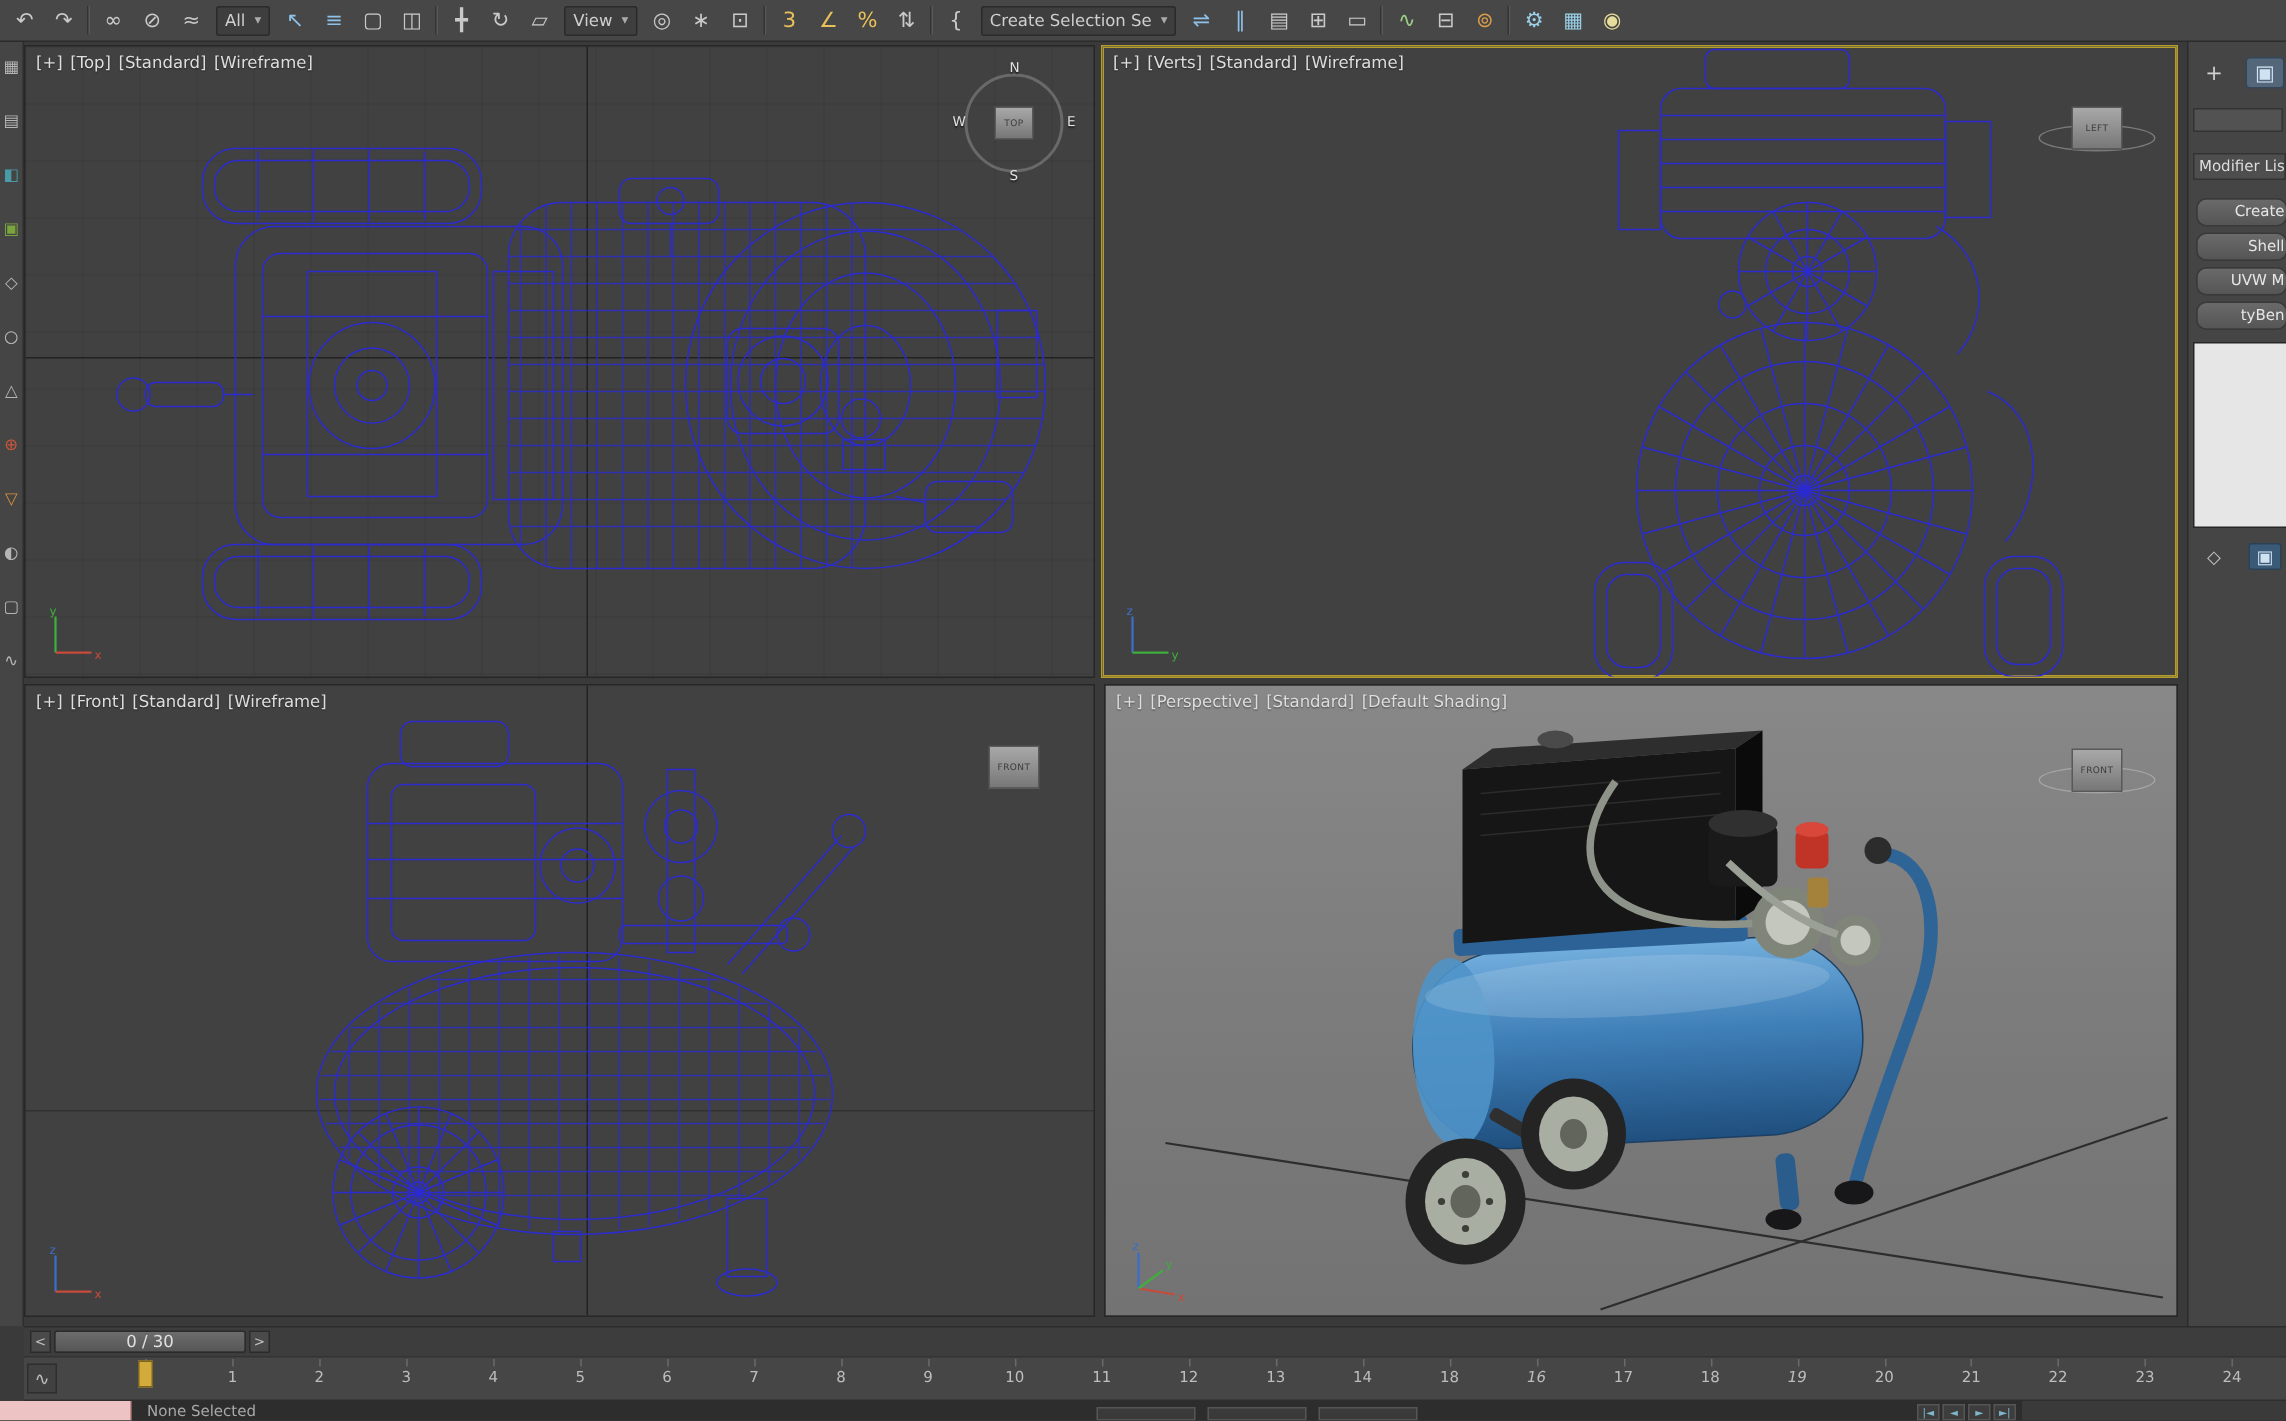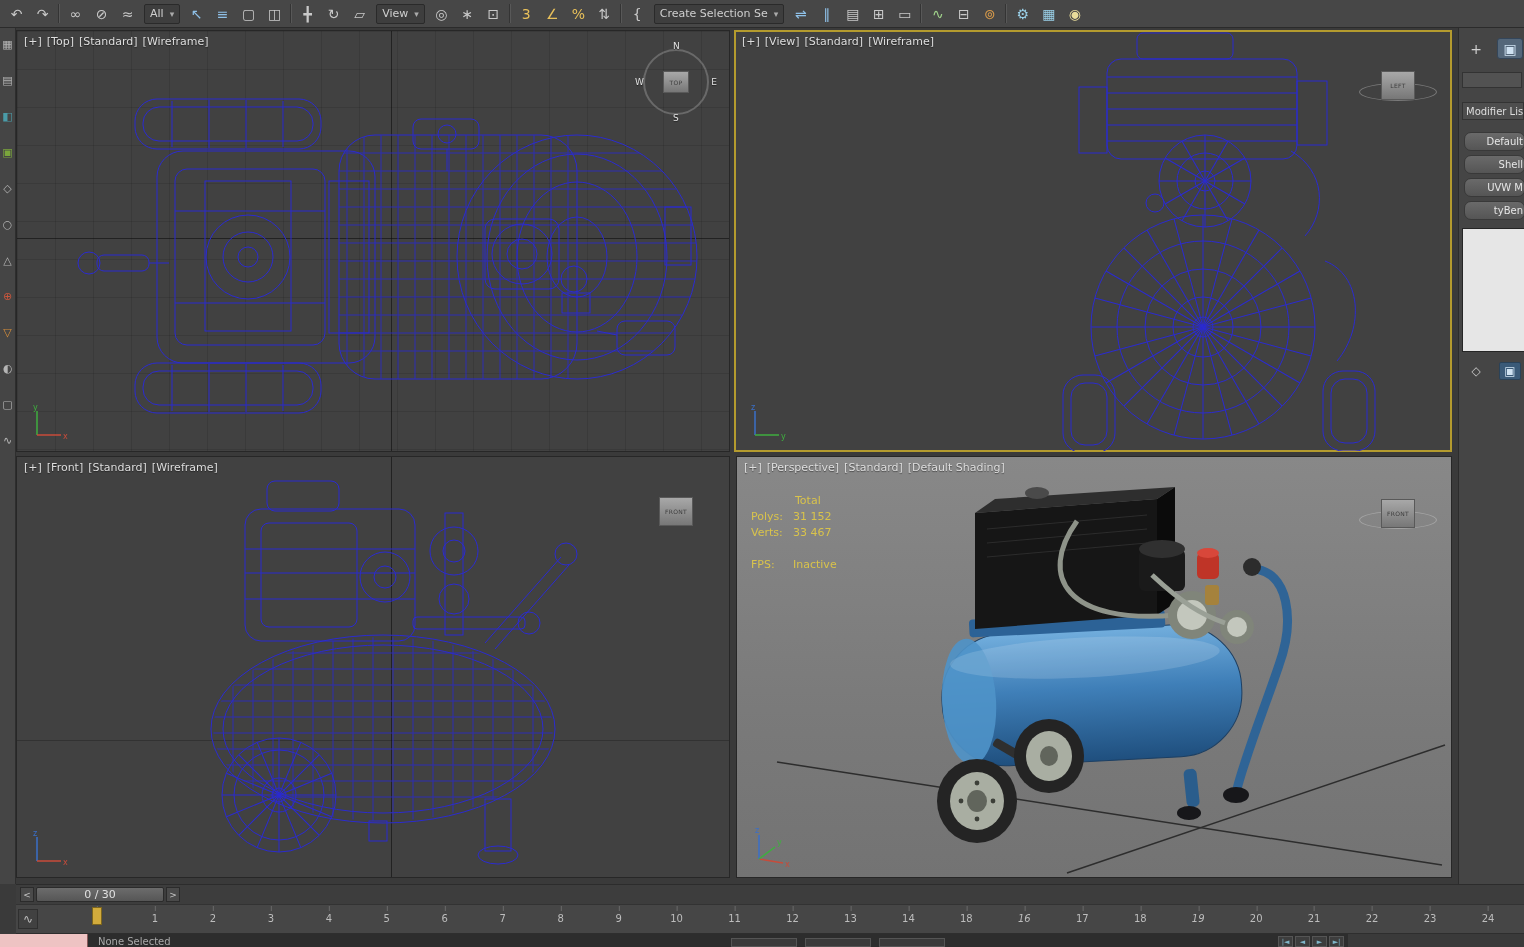--- a/index.html
+++ b/index.html
@@ -322,21 +322,21 @@
         <line x1="468" y1="184" x2="468" y2="408" transform="rotate(165 468 296)"></line>
         <rect x="328" y="344" width="52" height="78" rx="20"></rect>
           <rect x="336" y="352" width="36" height="62" rx="14"></rect>
         <rect x="588" y="340" width="52" height="80" rx="20"></rect>
           <rect x="596" y="348" width="36" height="64" rx="14"></rect>
         <path d="M590,230 C626,244 630,296 602,330"></path>
       </g>
     </svg>
     <div class="vp-label">
       <span class="seg">[+]</span>
-      <span class="seg">[View]</span>
+      <span class="seg">[Verts]</span>
       <span class="seg">[Standard]</span>
       <span class="seg">[Wireframe]</span>
     </div>
     <div class="vring" style="left:624px;top:52px"></div>
     <div class="vcube" style="left:646px;top:40px">
         <span>LEFT</span>
       </div>
     <svg class="tripod" width="46" height="44" viewBox="0 0 46 44">
       <line x1="12" y1="34" x2="12" y2="10" stroke="#3a6fc8" stroke-width="1.5"></line>
       <line x1="12" y1="34" x2="36" y2="34" stroke="#3fae3f" stroke-width="1.5"></line>
@@ -489,38 +489,20 @@
         <ellipse cx="471" cy="96" rx="11" ry="5" fill="#d8473a"></ellipse>
         <path d="M415,118 C445,146 465,158 488,166" stroke="#9aa096" stroke-width="5" fill="none"></path>
       </g>
     </svg>
     <div class="vp-label">
       <span class="seg">[+]</span>
       <span class="seg">[Perspective]</span>
       <span class="seg">[Standard]</span>
       <span class="seg">[Default Shading]</span>
     </div>
-    <div class="stats">
-      <div class="row">
-          <span class="total">Total</span>
-        </div>
-      <div class="row">
-          <span class="lbl">Polys:</span>
-          <span>31 152</span>
-        </div>
-      <div class="row">
-          <span class="lbl">Verts:</span>
-          <span>33 467</span>
-        </div>
-      <div class="gap"></div>
-      <div class="row">
-          <span class="lbl">FPS:</span>
-          <span>Inactive</span>
-        </div>
-    </div>
     <div class="vring" style="left:622px;top:54px"></div>
     <div class="vcube" style="left:644px;top:42px">
         <span>FRONT</span>
       </div>
     <svg class="tripod" width="50" height="48" viewBox="0 0 50 48">
       <line x1="14" y1="36" x2="14" y2="12" stroke="#3a6fc8" stroke-width="1.5"></line>
       <line x1="14" y1="36" x2="38" y2="40" stroke="#c84b3a" stroke-width="1.5"></line>
       <line x1="14" y1="36" x2="30" y2="24" stroke="#3fae3f" stroke-width="1.5"></line>
       <text x="10" y="10" fill="#3a6fc8">z</text>
       <text x="40" y="44" fill="#c84b3a">x</text>
@@ -529,21 +511,21 @@
   </div>
 
   <div id="command-panel">
     <div class="panel-tab" style="left:4px;top:10px">+</div>
     <div class="panel-tab" style="left:38px;top:10px;background:#54677a;border:1px solid #34465a;color:#cfe2f2">▣</div>
     <div class="panel-field"></div>
     <div class="modlist-btn">
         <span>Modifier List</span>
       </div>
     <div id="modifier-stack">
-        <div class="mod-btn">Default</div>
+        <div class="mod-btn">Create</div>
         <div class="mod-btn">Shell</div>
         <div class="mod-btn">UVW M</div>
         <div class="mod-btn">tyBen</div>
       </div>
     <div class="stack-view"></div>
     <div class="panel-icon" style="left:6px;top:334px">◇</div>
     <div class="panel-icon" style="left:40px;top:334px;background:#3a5a78;border:1px solid #2a4258;color:#cfe2f2">▣</div>
   </div>
 
   <div id="time-slider-row">

